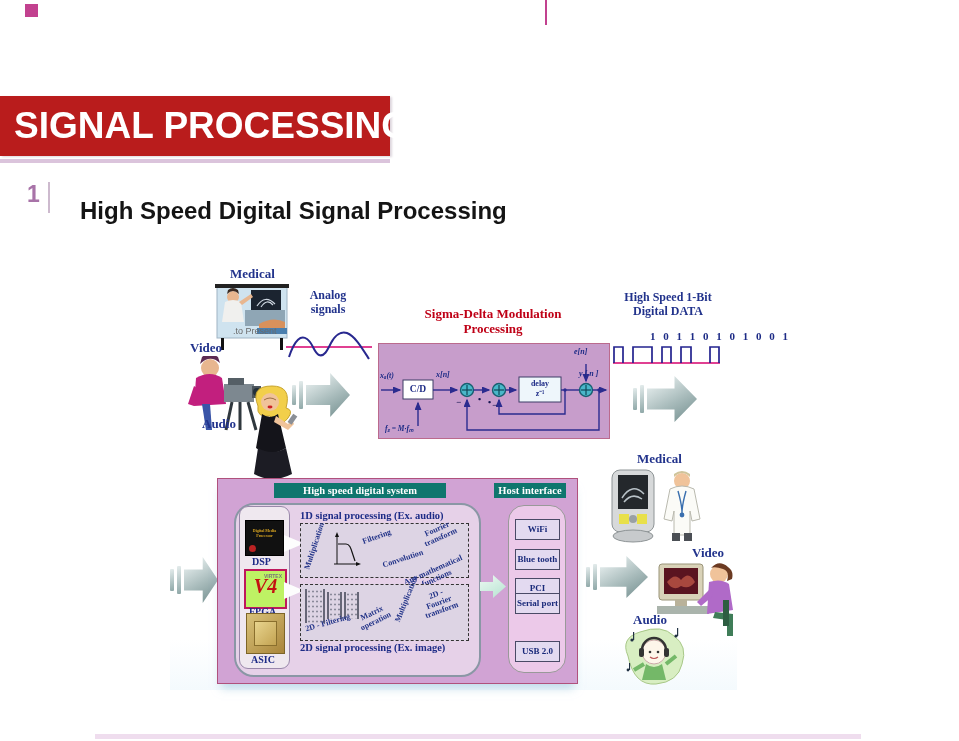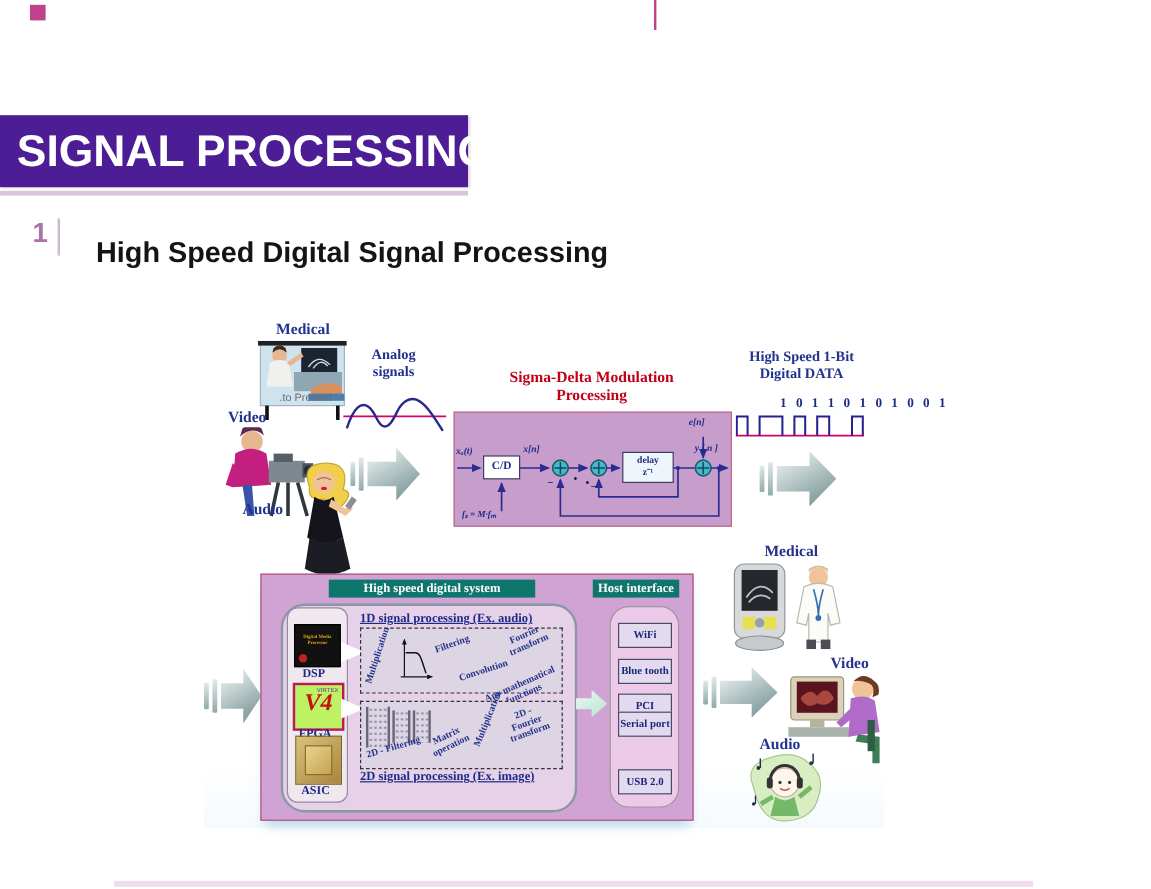--- a/index.html
+++ b/index.html
@@ -3,21 +3,21 @@
 <meta charset="utf-8">
 <style>
   html,body{margin:0;padding:0;background:#fff;}
   .page{position:relative;width:959px;height:741px;background:#fff;overflow:hidden;
         font-family:"Liberation Serif",serif;}
   
   .sq-accent{position:absolute;left:25px;top:4px;width:13px;height:13px;background:#c2418f;}
   .tick-accent{position:absolute;left:545px;top:0;width:2px;height:25px;background:#c2418f;}
   .bottom-bar{position:absolute;left:95px;top:734px;width:766px;height:5px;background:#efddee;}
   
-  .banner{position:absolute;left:0;top:96px;width:390px;height:60px;background:#4c1d95;
+  .banner{position:absolute;left:0;top:96px;width:390px;height:60px;background:#b91c1c;
           box-shadow:2px 1px 2px rgba(120,90,120,.25);}
   .banner h1{margin:0;padding:10px 0 0 14px;font:bold 37px/40px "Liberation Sans",sans-serif;
              color:#fff;letter-spacing:0px;white-space:nowrap;}
   .banner-line{position:absolute;left:0;top:159px;width:390px;height:4px;background:#dbc4dc;}
   .slide-num{position:absolute;left:27px;top:181px;font:bold 23px "Liberation Sans",sans-serif;color:#a873a8;}
   .num-divider{position:absolute;left:48px;top:182px;width:2px;height:31px;background:#cdbace;}
   .heading{position:absolute;left:80px;top:197px;font:bold 24px "Liberation Sans",sans-serif;color:#141414;white-space:nowrap;}
   
   .diagram{position:absolute;left:170px;top:266px;width:567px;height:424px;
            background:linear-gradient(180deg,#ffffff 88%,#f4fafd 100%);}
@@ -56,21 +56,21 @@
   .fpga-chip{left:26px;top:90px;width:39px;height:36px;background:#bef264;border:2px solid #be185d;overflow:hidden;}
   .fpga-chip .nm{font:bold 5px "Liberation Sans",sans-serif;color:#777;text-align:right;padding:2px 3px 0 0;}
   .fpga-chip .mk{font:italic bold 20px/18px "Liberation Serif",serif;color:#c41212;text-align:center;margin-top:-2px;}
   .asic-chip{left:28px;top:134px;width:37px;height:39px;background:linear-gradient(135deg,#d9c27a,#a9853a);border:1px solid #7d6527;}
   .asic-chip .die{position:absolute;left:7px;top:7px;right:7px;bottom:7px;background:linear-gradient(135deg,#e8d48e,#c3a352);border:1px solid #8a6f2d;}
   .wedge{position:absolute;width:20px;height:17px;background:#fdfdfd;
          clip-path:polygon(0 0,0 100%,100% 50%);}
   .dashedbox{position:absolute;left:82px;width:167px;background:#ddd4e4;border:1px dashed #333;}
   .b1d{top:44px;height:53px;}
   .b2d{top:105px;height:55px;}
-  .plabel{position:absolute;font:bold 10.5px "Liberation Serif",serif;color:#1d2b86;white-space:nowrap;text-decoration:underline;}
+  .plabel{position:absolute;font:bold 10.5px "Liberation Serif",serif;color:#1d2b86;white-space:nowrap;}
   .op{position:absolute;font:bold 8px/8.5px "Liberation Serif",serif;color:#223388;
       text-align:center;white-space:pre-line;}
   .matrix{position:absolute;border-left:2px solid #667;border-right:2px solid #667;
       background-image:radial-gradient(#8a8a9a 0.8px,transparent 1px);background-size:4px 5px;}
   .hostcol{position:absolute;left:290px;top:26px;width:56px;height:166px;background:#ecc9e9;
            border:1.5px solid #999;border-radius:16px;}
   .slot{position:absolute;left:297px;width:43px;height:19px;background:#e3daf0;border:1px solid #4a4a66;
         font:bold 9px/19px "Liberation Serif",serif;color:#1a2a7a;text-align:center;white-space:nowrap;}
   .cyarrow{position:absolute;left:262px;top:96px;width:26px;height:23px;
       background:linear-gradient(150deg,#eefaf3,#b5e2d1);

